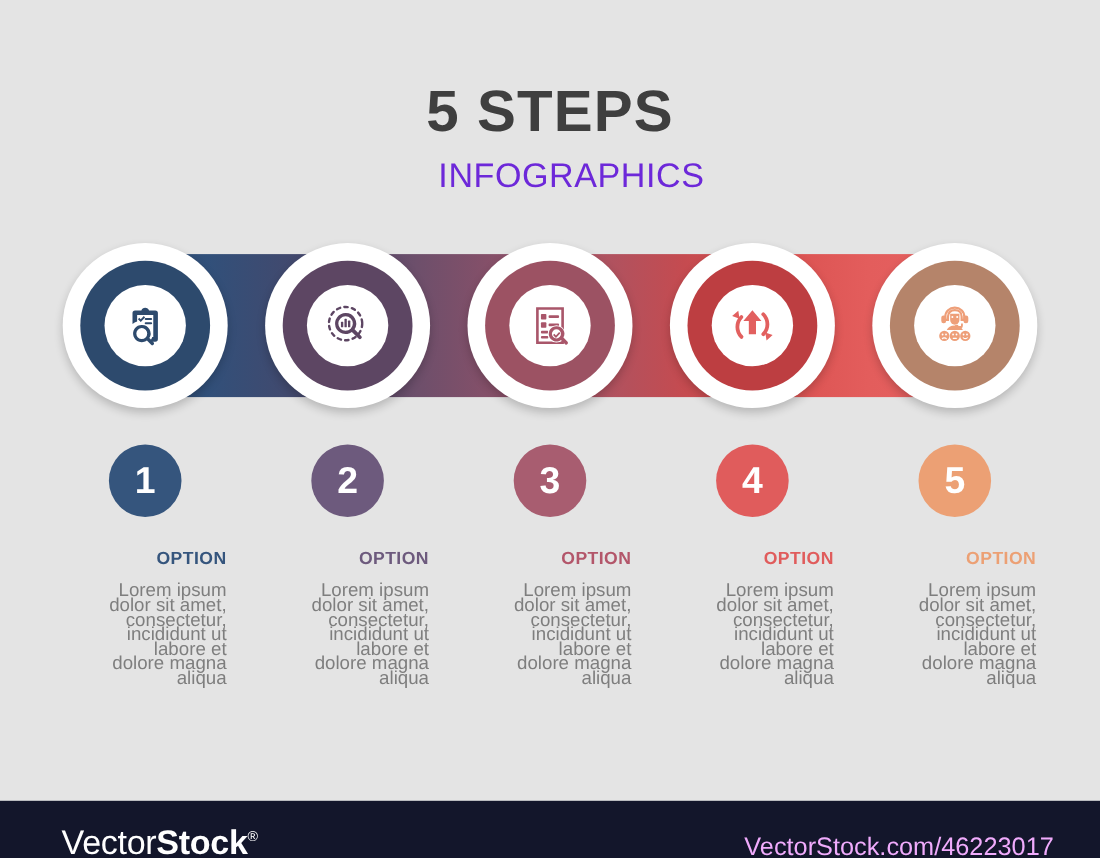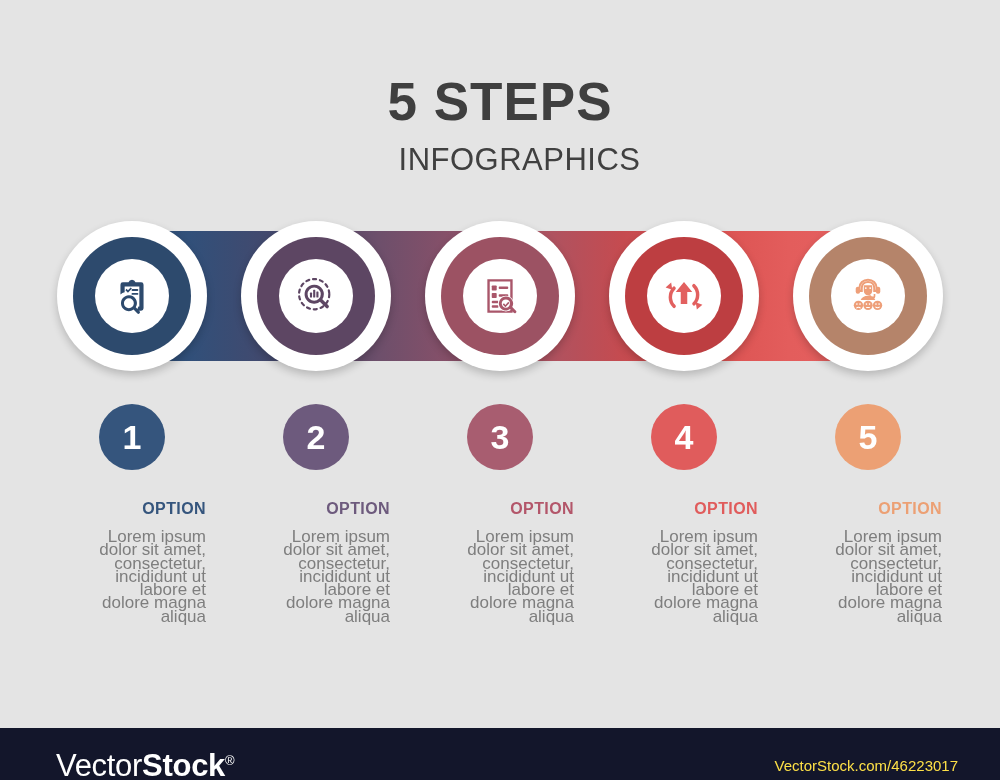--- a/index.html
+++ b/index.html
@@ -35,21 +35,21 @@
     font-size: 53px;
     font-weight: bold;
     color: #3f3f3f;
     letter-spacing: 1px;
     line-height: 1.05;
     margin: 0;
   }
   .sub-title {
     font-size: 31px;
     font-weight: normal;
-    color: #404040;
+    color: #6d28d9;
     letter-spacing: 0.5px;
     margin: 12px 0 0 0;
     padding-left: 39px;
   }
 
   
   .connector-bar {
     position: absolute;
     left: 120px;
     top: 215px;
@@ -183,22 +183,22 @@
   .logo .bold { font-weight: bold; letter-spacing: -0.3px; }
   .logo .reg {
     font-size: 13px;
     vertical-align: super;
     font-weight: normal;
   }
   .footer-url {
     position: absolute;
     right: 42px;
     top: 30px;
-    color: #fde047;
-    font-size: 15px;
+    color: #f0abfc;
+    font-size: 23px;
     line-height: 1;
     white-space: nowrap;
   }
 </style>
 </head>
 <body style="background: rgb(228, 228, 228);">
 
 <div id="canvas" style="background: rgb(228, 228, 228);">
 
   <div class="title-block">

